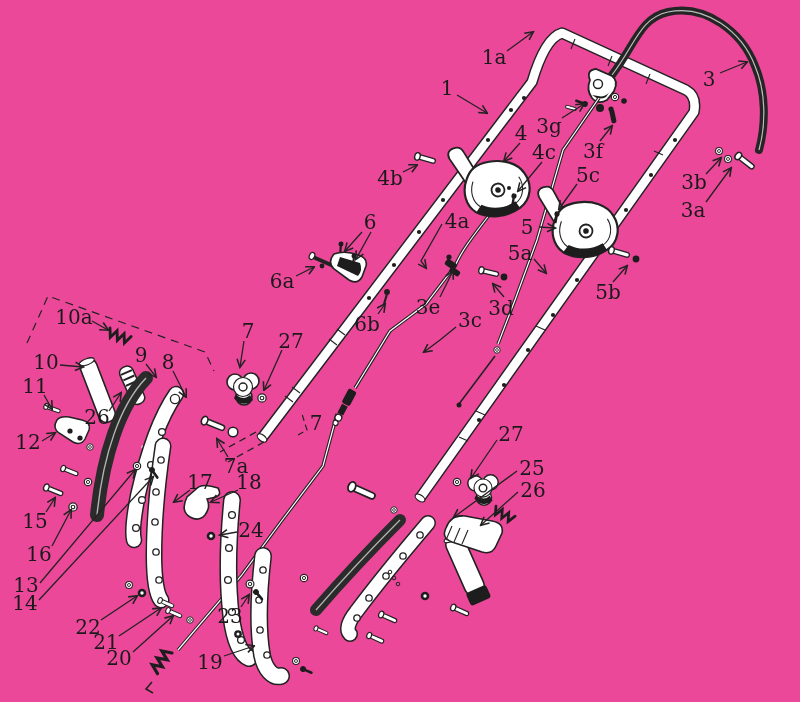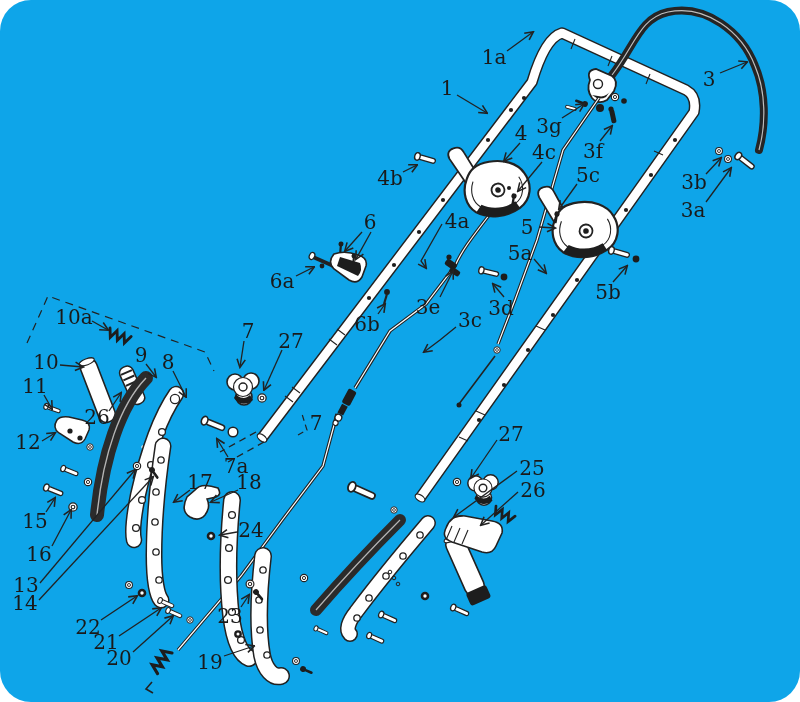--- a/index.html
+++ b/index.html
@@ -1,17 +1,17 @@
 <!DOCTYPE html>
 <html><head>
 <meta charset="utf-8">
 <style>
   html,body{margin:0;padding:0;background:#fff;}
-  .stage{position:relative;width:800px;height:702px;background:#0ea5e9;overflow:hidden;
-         font-family:"DejaVu Serif","Liberation Serif",serif;border-radius:31px;}
+  .stage{position:relative;width:800px;height:702px;background:#ec4899;overflow:hidden;
+         font-family:"DejaVu Serif","Liberation Serif",serif;}
   svg text{font-family:"DejaVu Serif","Liberation Serif",serif;font-size:20px;fill:#1a1a1a;}
   svg{display:block;}
   .ln{stroke:#222;fill:none;}
 </style>
 </head>
 <body>
 
 <div class="stage">
 <svg id="art" viewBox="0 0 800 702" width="800" height="702">
   <defs>

